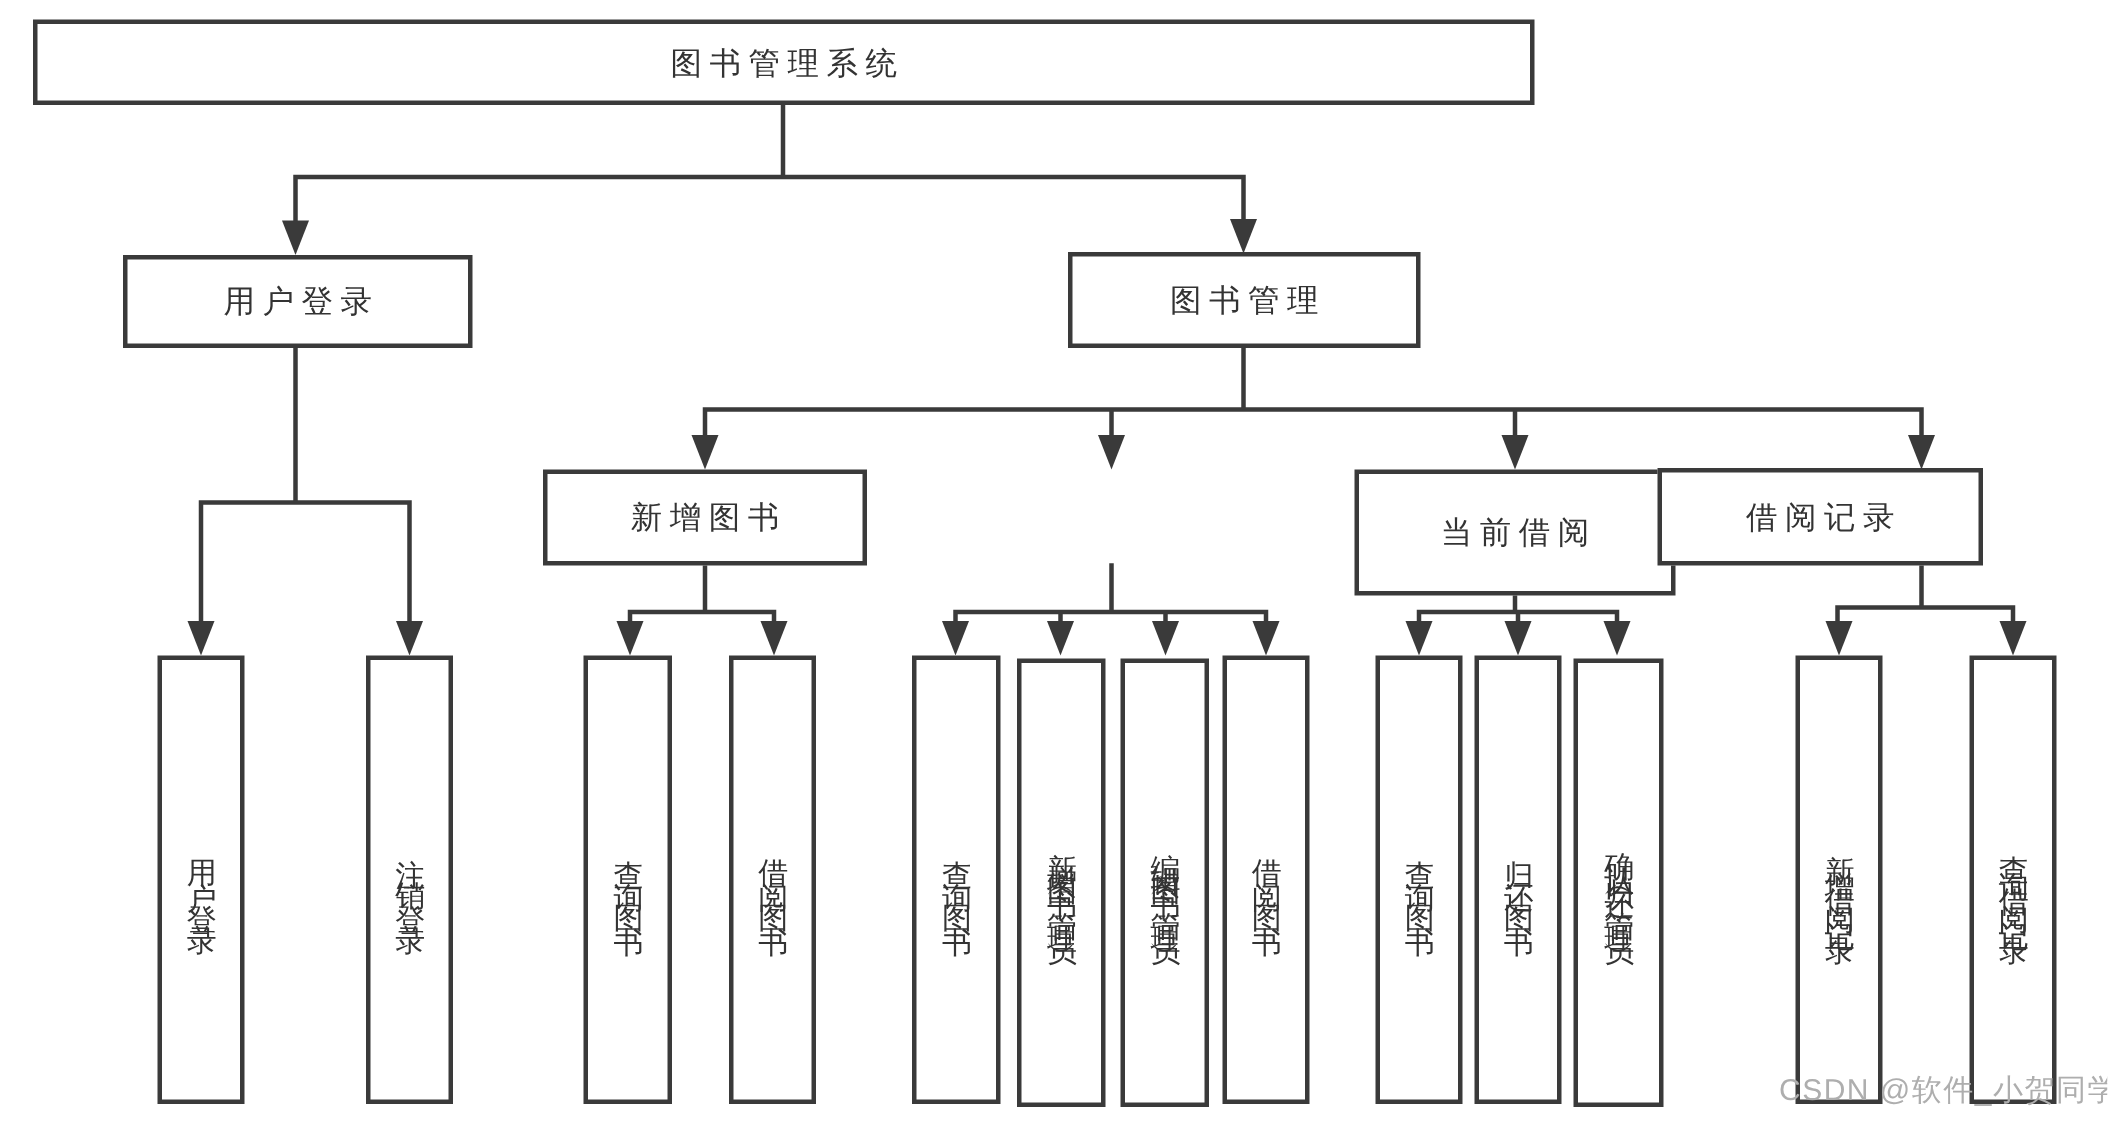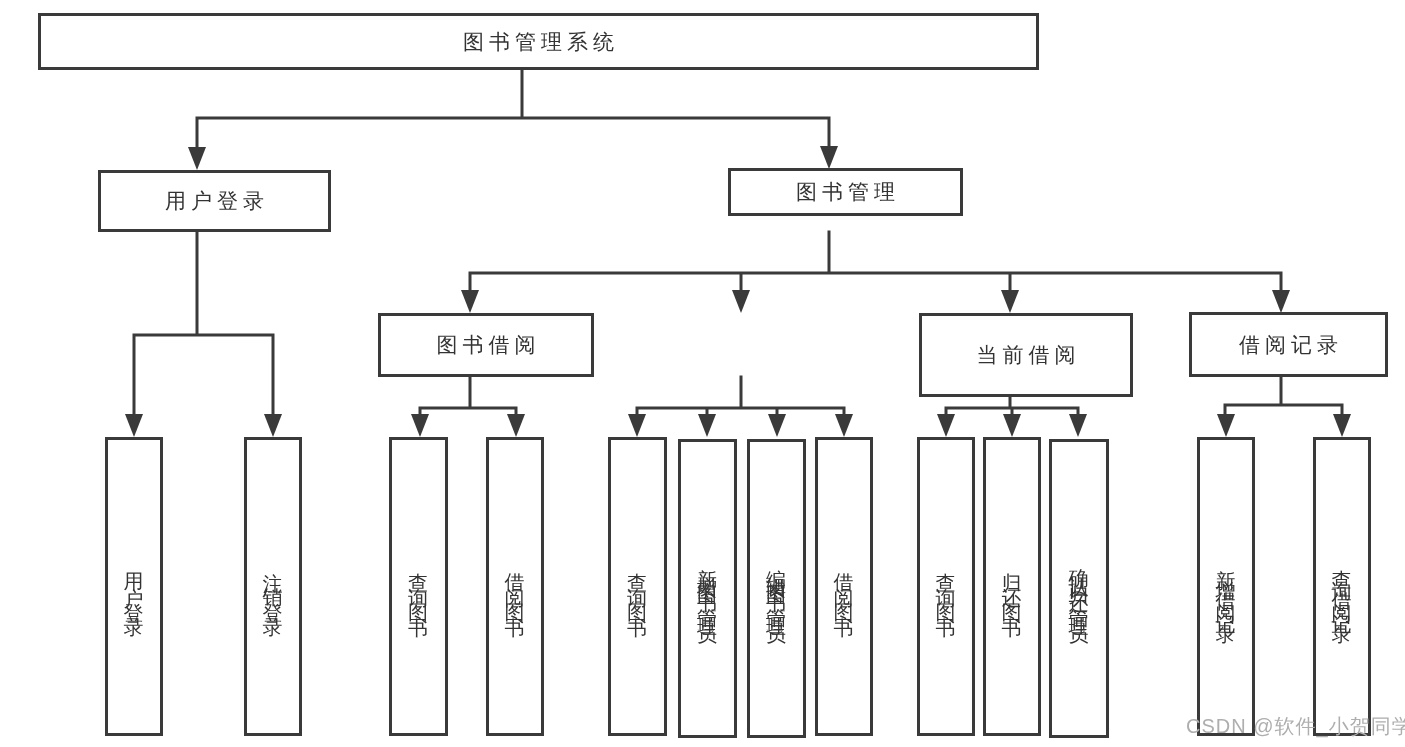--- a/index.html
+++ b/index.html
@@ -3,21 +3,21 @@
 <meta charset="utf-8">
 <style>
   html,body{margin:0;padding:0;background:#ffffff;}
   .stage{
     position:relative;width:1405px;height:747px;background:#ffffff;overflow:hidden;
     font-family:"Liberation Sans","DejaVu Sans",sans-serif;color:#333333;
   }
   svg.connectors{position:absolute;left:0;top:0;width:1405px;height:747px;}
   .node{
     position:absolute;box-sizing:border-box;border:3px solid #3a3a3a;background:#ffffff;
-    display:flex;align-items:center;justify-content:center;margin-left:16px;
+    display:flex;align-items:center;justify-content:center;
   }
   .node .hlabel{
     font-size:21px;letter-spacing:5px;text-indent:5px;color:#333333;white-space:nowrap;
   }
   .vnode{
     position:absolute;box-sizing:border-box;border:3px solid #3a3a3a;background:#ffffff;
     display:flex;align-items:center;justify-content:center;
   }
   .vtext{
     writing-mode:vertical-rl;text-orientation:mixed;font-size:20px;color:#333333;
@@ -76,31 +76,31 @@
     </g>
   </svg>
 
   <div class="node" style="left:22px;top:13px;width:1001px;height:57px">
     <span class="hlabel">图书管理系统</span>
   </div>
 
   <div class="node" style="left:82px;top:170px;width:233px;height:62px">
     <span class="hlabel">用户登录</span>
   </div>
-  <div class="node" style="left:712px;top:168px;width:235px;height:48px">
+  <div class="node" style="left:712px;top:168px;width:235px;height:64px">
     <span class="hlabel">图书管理</span>
   </div>
 
   <div class="node" style="left:362px;top:313px;width:216px;height:64px">
-    <span class="hlabel">图书借阅</span>
+    <span class="hlabel">新增图书</span>
   </div>
   <div class="node" style="left:903px;top:313px;width:214px;height:84px">
     <span class="hlabel">当前借阅</span>
   </div>
-  <div class="node" style="left:1173px;top:312px;width:199px;height:65px">
+  <div class="node" style="left:1105px;top:312px;width:217px;height:65px">
     <span class="hlabel">借阅记录</span>
   </div>
 
   <div class="vnode" style="left:105px;top:437px;width:58px;height:299px">
     <span class="vtext sp4">用户登录</span>
   </div>
   <div class="vnode" style="left:244px;top:437px;width:58px;height:299px">
     <span class="vtext sp4">注销登录</span>
   </div>
 

